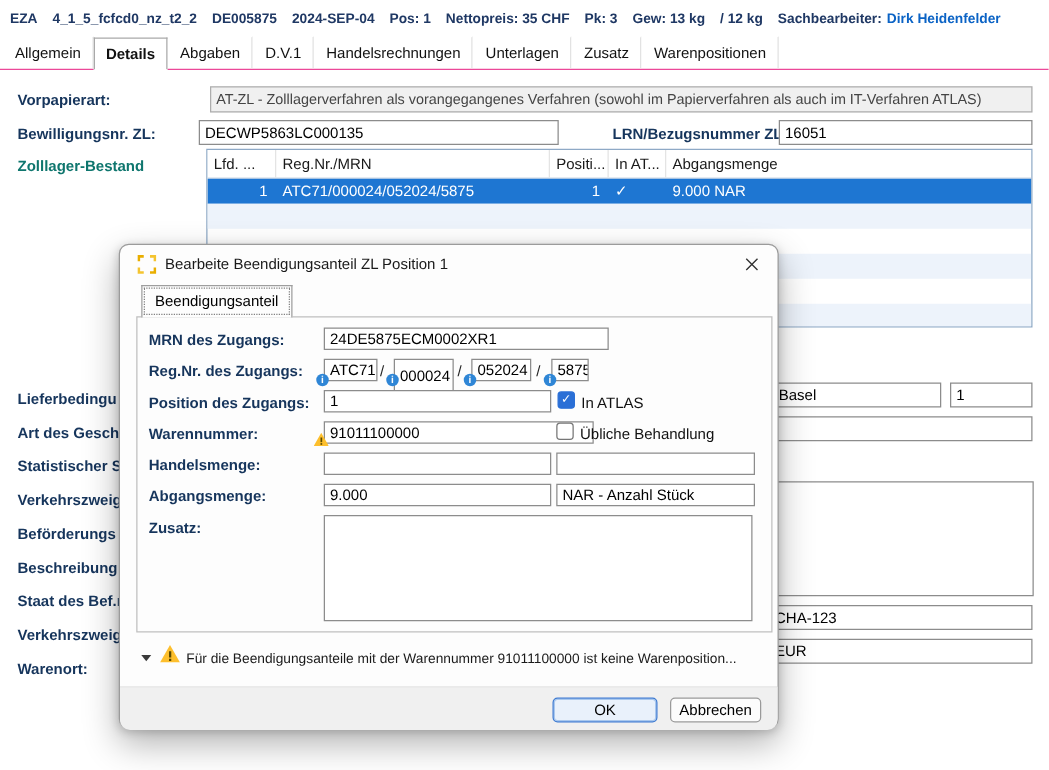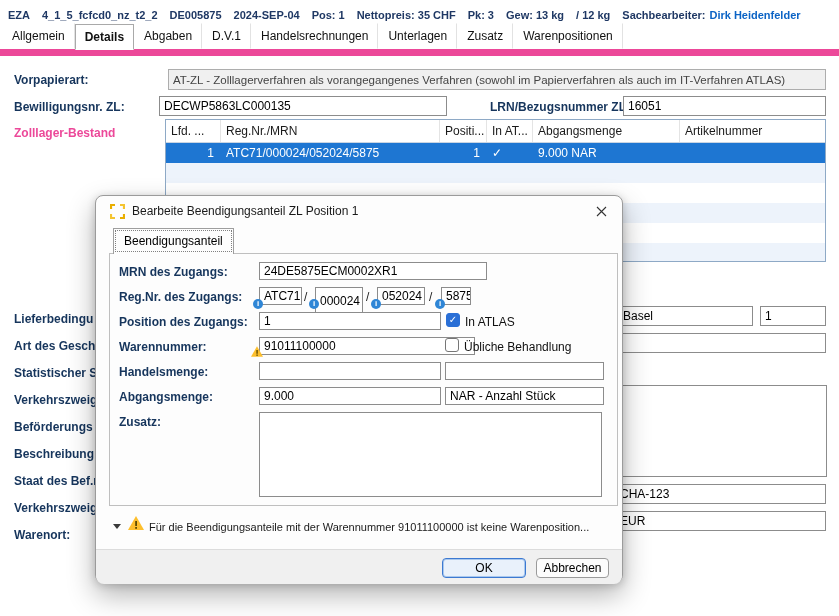--- a/index.html
+++ b/index.html
@@ -14,21 +14,21 @@
   .topbar{
     position:absolute;left:0;top:0;width:839px;height:30px;
     display:flex;align-items:center;gap:12px;padding-left:8px;box-sizing:border-box;
     background:#fff;color:#1f3864;font-weight:700;font-size:11px;white-space:nowrap;
   }
   .topbar .link{color:#0b63c5;}
 
   
   .tabstrip{
     position:absolute;left:0;top:30px;width:839px;height:26px;
-    display:flex;align-items:flex-end;border-bottom:7px solid #ec4899;
+    display:flex;align-items:flex-end;border-bottom:1px solid #ec4899;
     background:#fff;padding-left:2px;box-sizing:border-box;
   }
   .tab{
     padding:5px 9px;font-size:12px;color:#111;line-height:14px;
     border:1px solid transparent;border-right:1px solid #e2e2e2;cursor:default;
   }
   .tab.active{
     border:1px solid #a9a9a9;border-bottom:1px solid #fff;margin-bottom:-1px;
     background:#fff;font-weight:700;
   }
@@ -147,30 +147,29 @@
 </div>
 
 <div class="flabel" style="top:73px;">Vorpapierart:</div>
 <div class="tb ro" style="left:168px;top:69px;width:658px;height:21px;">AT-ZL - Zolllagerverfahren als vorangegangenes Verfahren (sowohl im Papierverfahren als auch im IT-Verfahren ATLAS)</div>
 
 <div class="flabel" style="top:100px;">Bewilligungsnr. ZL:</div>
 <div class="tb" style="left:159px;top:96px;width:288px;height:20px;">DECWP5863LC000135</div>
 <div class="flabel" style="left:490px;top:100px;">LRN/Bezugsnummer ZL:</div>
 <div class="tb" style="left:623px;top:96px;width:203px;height:20px;">16051</div>
 
-<div class="flabel link-label" style="top:126px;color:#ec4899;">Zolllager-Bestand</div>
+<div class="flabel link-label" style="top:126px;color:#0f766e;">Zolllager-Bestand</div>
 
 <div class="ztable">
   <div class="zhead">
     <div class="th c0">Lfd. ...</div>
     <div class="th c1">Reg.Nr./MRN</div>
     <div class="th c2">Positi...</div>
     <div class="th c3">In AT...</div>
     <div class="th c4">Abgangsmenge</div>
-    <div class="th c5">Artikelnummer</div>
   </div>
   <div class="zrow">
     <div class="td num c0">1</div>
     <div class="td c1">ATC71/000024/052024/5875</div>
     <div class="td num c2">1</div>
     <div class="td c3">✓</div>
     <div class="td c4">9.000 NAR</div>
     <div class="td c5"></div>
   </div>
   <div class="stripe blue"></div>

